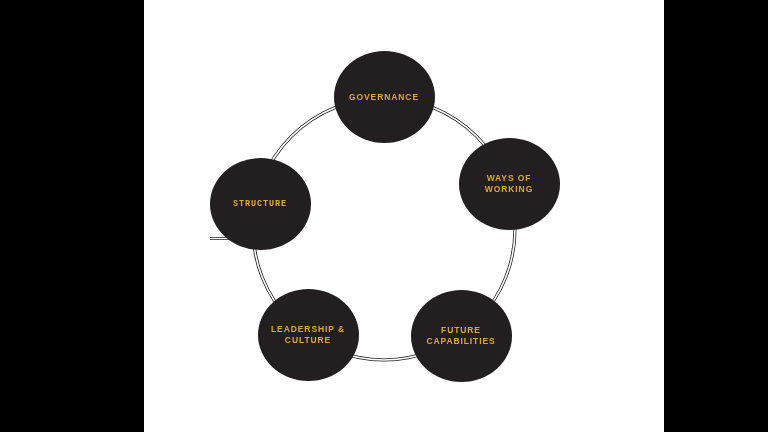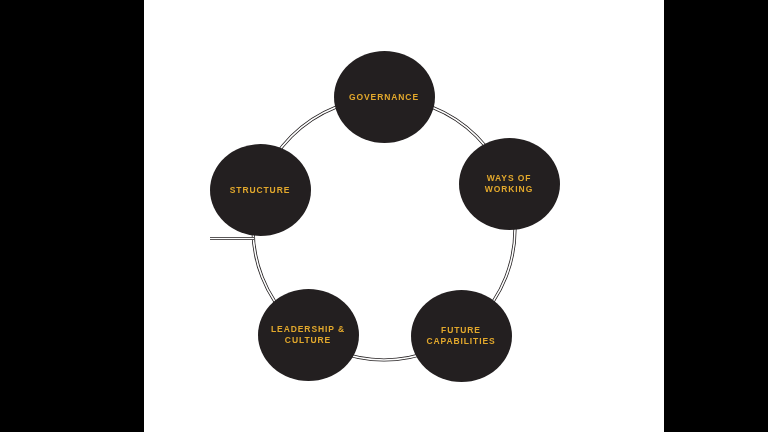--- a/index.html
+++ b/index.html
@@ -58,21 +58,21 @@
     color: var(--label);
     font-size: 8.5px;
     font-weight: bold;
     letter-spacing: 0.9px;
     line-height: 11px;
     white-space: pre-line;
     text-align: center;
   }
   
   .node-governance          { left: 189.5px; top: 51px;  }
-  .node-structure           { left: 65.5px;  top: 144px; }
+  .node-structure           { left: 65.5px;  top: 158px; font-family: Liberation Mono, monospace; }
   .node-ways-of-working     { left: 314.5px; top: 138px; }
   .node-leadership-culture  { left: 113.5px; top: 289px; }
   .node-future-capabilities { left: 266.5px; top: 290px; }
 </style>
 </head>
 <body>
 
 <div class="viewport">
   <div class="stage">
 

